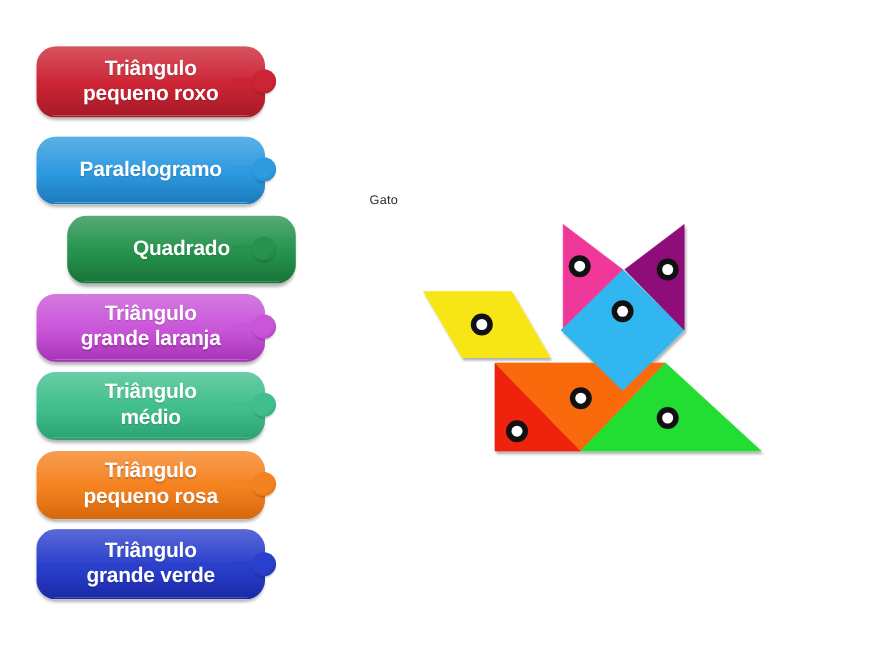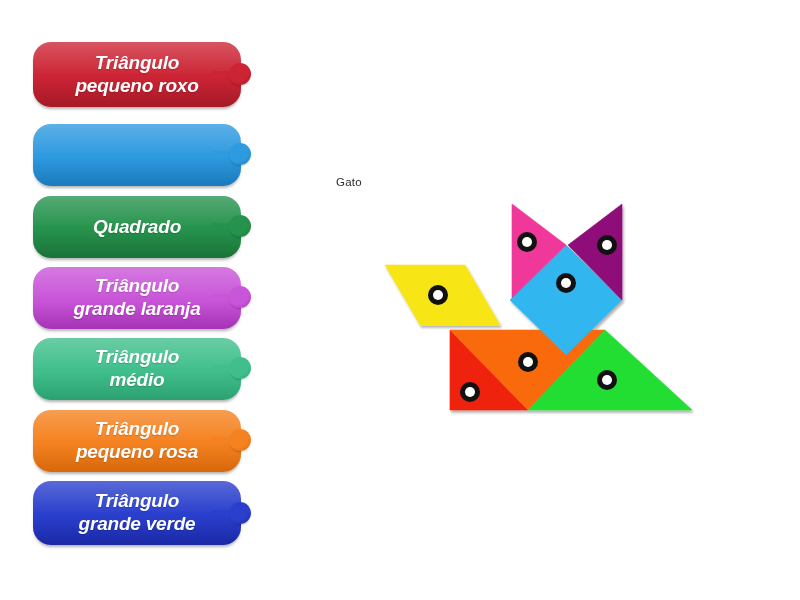--- a/index.html
+++ b/index.html
@@ -26,21 +26,20 @@
     color:#ffffff;
     font-weight:bold;
     font-size:19px;
     line-height:23px;
     letter-spacing:-0.2px;
     box-sizing:border-box;
     padding:3px 6px;
     box-shadow:0 3px 3px -1px rgba(0,0,0,0.30);
     text-shadow:0 1px 1px rgba(0,0,0,0.18);
     user-select:none;
-    font-style:italic;
   }
   .chip .gloss{
     position:absolute;left:0;top:0;right:0;height:50%;
     border-radius:7px 7px 0 0;
     background:linear-gradient(to bottom,rgba(255,255,255,0.22),rgba(255,255,255,0.02));
     pointer-events:none;
   }
   .chip .txt{position:relative;z-index:2;display:block;width:100%;}
 
   
@@ -76,24 +75,25 @@
 
   <div id="labels-layer">
       <div class="chip" style="top: 42px; height: 65px; background: linear-gradient(rgb(204, 36, 52) 0%, rgb(204, 36, 52) 55%, rgb(168, 26, 40) 100%); border-bottom: 2px solid rgb(168, 26, 40);">
         <div class="gloss"></div>
         <span class="txt">Triângulo<br><span>pequeno roxo</span></span>
       </div>
       <div class="stem" style="left: 211px; top: 71px; background: rgb(204, 36, 52);"></div>
       <div class="dot" style="left: 229px; top: 63px; background: radial-gradient(circle at 38% 32%, rgb(204, 36, 52) 0%, rgb(204, 36, 52) 55%, rgb(168, 26, 40) 100%);"></div>
       <div class="chip" style="top: 124px; height: 62px; background: linear-gradient(rgb(46, 154, 224) 0%, rgb(46, 154, 224) 55%, rgb(28, 124, 189) 100%); border-bottom: 2px solid rgb(28, 124, 189);">
         <div class="gloss"></div>
+        <span class="txt">Paralelogramo</span>
       </div>
       <div class="stem" style="left: 211px; top: 151px; background: rgb(46, 154, 224);"></div>
       <div class="dot" style="left: 229px; top: 143px; background: radial-gradient(circle at 38% 32%, rgb(46, 154, 224) 0%, rgb(46, 154, 224) 55%, rgb(28, 124, 189) 100%);"></div>
-      <div class="chip" style="top: 196px; height: 62px; background: linear-gradient(rgb(38, 147, 77) 0%, rgb(38, 147, 77) 55%, rgb(26, 117, 57) 100%); border-bottom: 2px solid rgb(26, 117, 57);">
+      <div class="chip" style="top: 196px; height: 62px; background: linear-gradient(rgb(38, 147, 77) 0%, rgb(38, 147, 77) 55%, rgb(26, 117, 57) 100%); border-bottom: 2px solid rgb(26, 117, 57); margin-left: 28px;">
         <div class="gloss"></div>
         <span class="txt">Quadrado</span>
       </div>
       <div class="stem" style="left: 211px; top: 223px; background: rgb(38, 147, 77);"></div>
       <div class="dot" style="left: 229px; top: 215px; background: radial-gradient(circle at 38% 32%, rgb(38, 147, 77) 0%, rgb(38, 147, 77) 55%, rgb(26, 117, 57) 100%);"></div>
       <div class="chip" style="top: 267px; height: 62px; background: linear-gradient(rgb(201, 85, 216) 0%, rgb(201, 85, 216) 55%, rgb(168, 52, 184) 100%); border-bottom: 2px solid rgb(168, 52, 184);">
         <div class="gloss"></div>
         <span class="txt">Triângulo<br><span>grande laranja</span></span>
       </div>
       <div class="stem" style="left: 211px; top: 294px; background: rgb(201, 85, 216);"></div>

